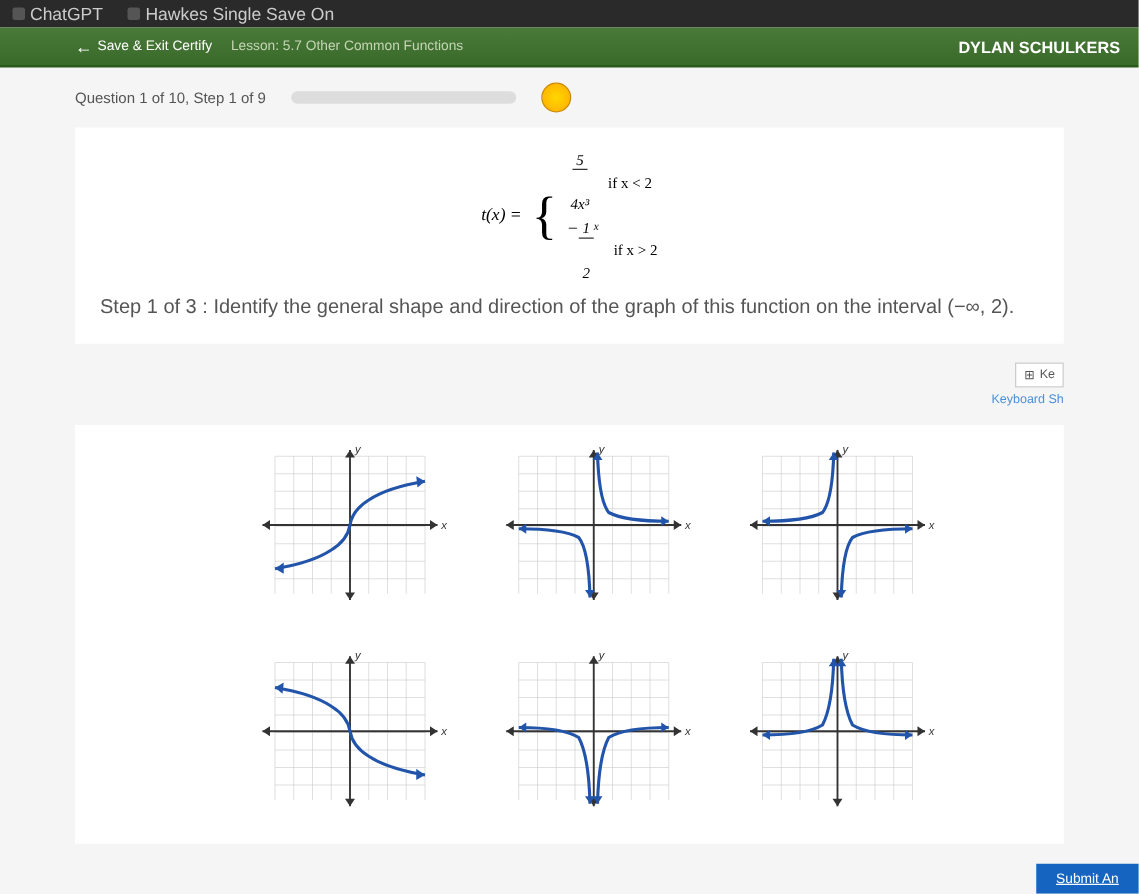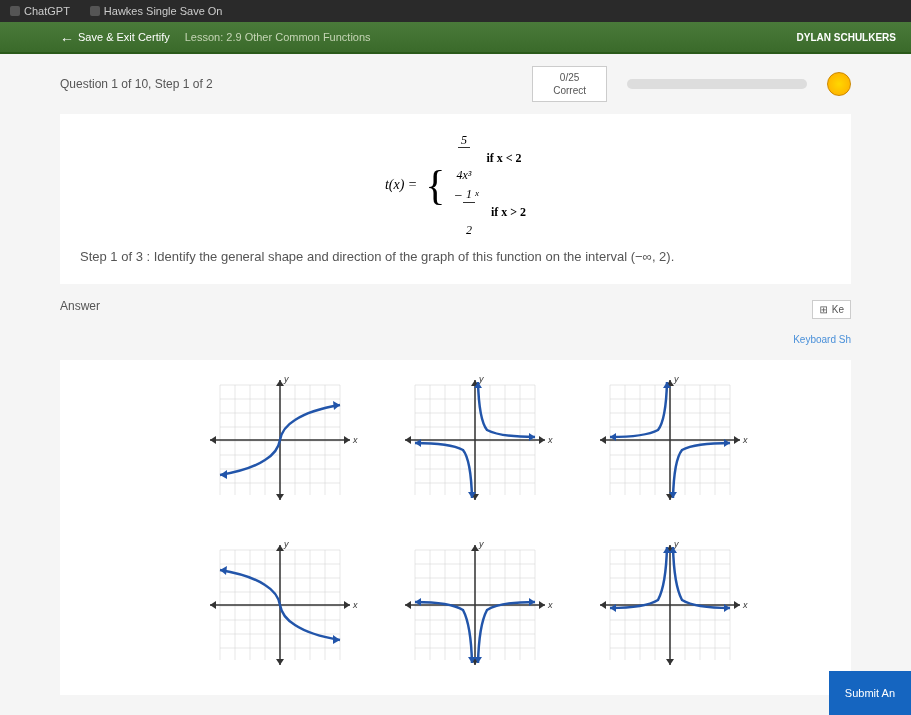--- a/index.html
+++ b/index.html
@@ -1,50 +1,50 @@
 <!DOCTYPE html>
 <html><head>
 <meta charset="utf-8">
 <style>
 * { box-sizing: border-box; margin: 0; padding: 0; }
 body { font-family: Arial, sans-serif; background: #f5f5f5; width: 911px; height: 715px; overflow: hidden; position: relative; }
 .browser-tab-bar { background: #2a2a2a; height: 22px; display: flex; align-items: center; padding: 0 10px; gap: 20px; }
-.browser-tab { color: #ccc; font-size: 11px; display: flex; align-items: center; gap: 4px; justify-content: center; }
+.browser-tab { color: #ccc; font-size: 14px; display: flex; align-items: center; gap: 4px; justify-content: center; }
 .tab-icon { width: 10px; height: 10px; background: #555; border-radius: 2px; }
 .header-green { background: linear-gradient(#4a7a3a, #3a6a2a); height: 32px; display: flex; align-items: center; justify-content: space-between; padding: 0 15px 0 60px; color: #fff; border-bottom: 2px solid #2a5a1a; }
 .header-left { display: flex; align-items: center; gap: 15px; }
 .save-exit { color: #fff; font-size: 11px; display: flex; align-items: center; gap: 4px; }
 .arrow-left { font-size: 14px; }
 .lesson-title { color: #c5d5b5; font-size: 11px; }
-.user-name { color: #fff; font-size: 10px; font-weight: bold; }
+.user-name { color: #fff; font-size: 13px; font-weight: bold; }
 .content-wrap { padding: 0 60px; }
 .question-bar { display: flex; align-items: center; padding: 12px 0; gap: 20px; }
 .question-title { color: #555; font-size: 12px; flex: 0 0 auto; }
 .score-box { background: #fff; border: 1px solid #ccc; padding: 4px 20px; font-size: 10px; color: #555; text-align: center; line-height: 1.3; margin-left: auto; }
 .progress-bar { width: 180px; height: 10px; background: #ddd; border-radius: 5px; }
 .coin { width: 24px; height: 24px; background: radial-gradient(circle, #ffd700, #ffaa00); border-radius: 50%; border: 1px solid #cc8800; }
 .math-panel { background: #fff; padding: 20px; text-align: center; position: relative; }
 .equation { display: inline-flex; align-items: center; gap: 8px; font-family: 'Times New Roman', serif; font-size: 14px; font-style: italic; }
 .brace { font-size: 42px; font-style: normal; }
 .pieces { display: flex; flex-direction: column; gap: 6px; text-align: left; }
 .piece { display: flex; align-items: center; gap: 12px; }
 .frac { display: inline-flex; flex-direction: column; align-items: center; font-size: 12px; line-height: 1.1; }
 .frac-top { border-bottom: 1px solid #333; padding: 0 3px; }
 .frac-bot { padding: 0 3px; margin-top: 21px; }
-.cond { font-style: normal; font-size: 12px; font-weight: bold; }
-.step-text { color: #555; font-size: 13px; margin-top: 12px; text-align: left; }
+.cond { font-style: normal; font-size: 12px; }
+.step-text { color: #555; font-size: 16px; margin-top: 12px; text-align: left; }
 .answer-section { display: flex; padding: 15px 0; }
 .answer-label { color: #555; font-size: 12px; width: 140px; }
 .answer-right { margin-left: auto; text-align: right; }
 .key-btn { display: inline-flex; align-items: center; gap: 4px; border: 1px solid #ccc; background: #fff; padding: 3px 6px; font-size: 10px; color: #555; }
-.keyboard-link { color: #4a90d9; font-size: 10px; margin-top: 15px; display: block; }
+.keyboard-link { color: #4a90d9; font-size: 10px; margin-top: 4px; display: block; }
 .graphs-area { background: #fff; padding: 10px 0 10px 140px; }
 .graphs-grid { display: grid; grid-template-columns: repeat(3, 165px); grid-template-rows: repeat(2, 150px); gap: 15px 30px; }
 .graph-option { cursor: pointer; }
-.submit-btn { position: absolute; bottom: 0; right: 0; background: #1565c0; color: #fff; padding: 16px 16px; font-size: 11px; border: none; }
+.submit-btn { position: absolute; bottom: 0; right: 0; background: #1565c0; color: #fff; padding: 6px 16px; font-size: 11px; border: none; text-decoration: underline; }
 svg.mini-graph { width: 160px; height: 140px; }
 .grid-bg line { stroke: #ccc; stroke-width: 0.5; }
 .axis { stroke: #333; stroke-width: 1.5; }
 .curve { stroke: #2255aa; stroke-width: 2.5; fill: none; }
 .arrowhead { fill: #333; }
 .curve-arrow { fill: #2255aa; }
 .axis-label { font-size: 9px; font-style: italic; fill: #333; }
 </style>
 </head>
 <body>
@@ -59,32 +59,28 @@
       <span>Hawkes Single Save On</span>
     </div>
 </div>
 
 <div class="header-green">
   <div class="header-left">
     <div class="save-exit">
       <span class="arrow-left">←</span>
       <span>Save &amp; Exit Certify</span>
     </div>
-    <div class="lesson-title">Lesson: 2.9 Other Common Functions</div>
+    <div class="lesson-title">Lesson: 5.7 Other Common Functions</div>
   </div>
   <div class="user-name">DYLAN SCHULKERS</div>
 </div>
 
 <div class="content-wrap">
   <div class="question-bar">
-    <div class="question-title">Question 1 of 10, Step 1 of 2</div>
-    <div class="score-box">
-      <div>0/25</div>
-      <div>Correct</div>
-    </div>
+    <div class="question-title">Question 1 of 10, Step 1 of 9</div>
     <div class="progress-bar"></div>
     <div class="coin"></div>
   </div>
 
   <div class="math-panel">
     <div class="equation">
       <span>t(x) =</span>
       <span class="brace">{</span>
       <div class="pieces">
         <div class="piece">
@@ -104,21 +100,20 @@
             <sup style="font-size:9px;">x</sup>
           </span>
           <span class="cond">if x &gt; 2</span>
         </div>
       </div>
     </div>
     <div class="step-text">Step 1 of 3 : Identify the general shape and direction of the graph of this function on the interval (−∞, 2).</div>
   </div>
 
   <div class="answer-section">
-    <div class="answer-label">Answer</div>
     <div class="answer-right">
       <div class="key-btn">
         <span>⊞</span>
         <span>Ke</span>
       </div>
       <a class="keyboard-link">Keyboard Sh</a>
     </div>
   </div>
 
   <div class="graphs-area">

